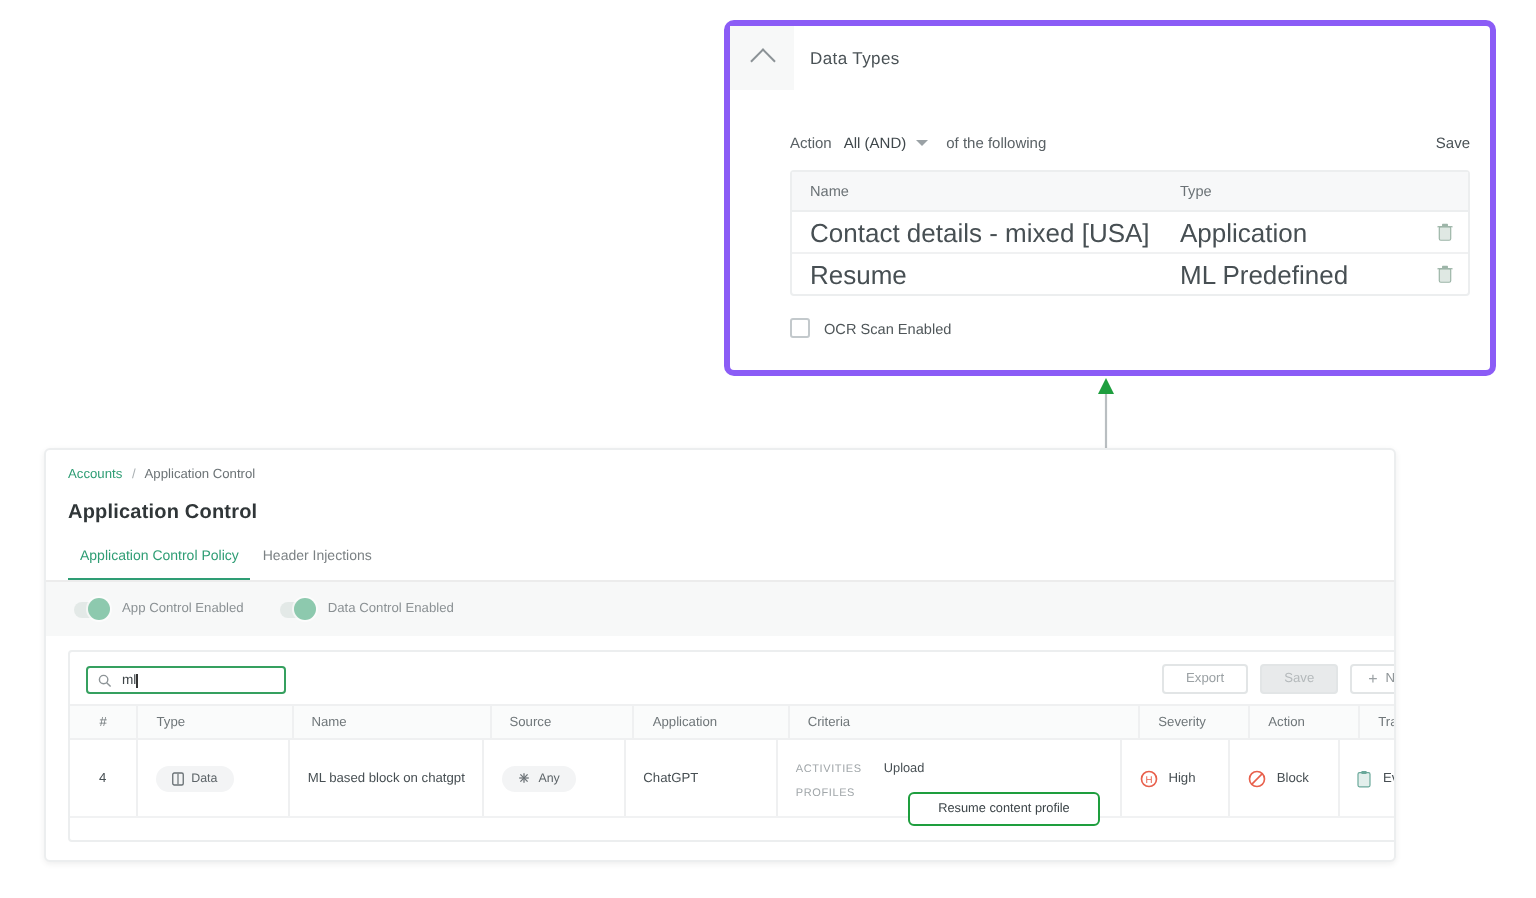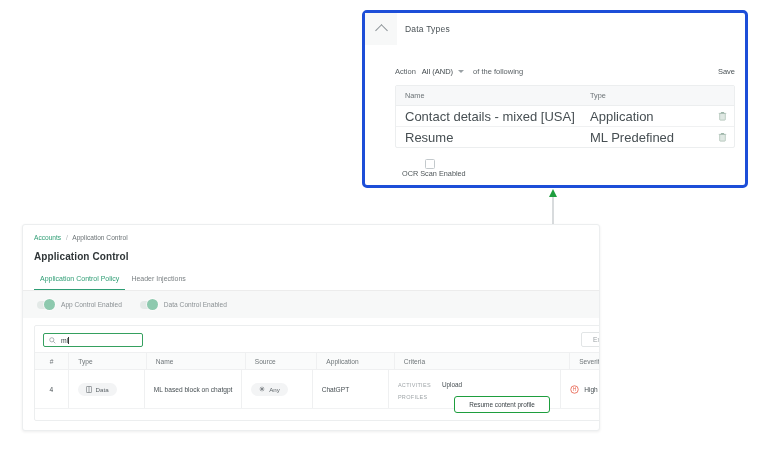--- a/index.html
+++ b/index.html
@@ -7,21 +7,21 @@
     width:768px;height:449px;position:relative;overflow:hidden;
     background:#ffffff;
     font-family:"Liberation Sans","DejaVu Sans",sans-serif;
     -webkit-font-smoothing:antialiased;
   }
   .abs{position:absolute;}
 
   
   #datatypes-panel{
     left:362px;top:10px;width:386px;height:178px;
-    border:3px solid #1d4ed8;border-radius:5px;
+    border:3px solid #8b5cf6;border-radius:5px;
     background:#ffffff;box-sizing:border-box;padding-left:28px;
   }
   #dt-header{
     position:absolute;left:0;top:0;width:100%;height:32px;
     display:flex;align-items:center;box-sizing:border-box;
   }
   #dt-chevron-cell{
     width:32px;height:32px;display:flex;align-items:center;justify-content:center;
     background:#f7f8f8;
   }
@@ -55,33 +55,33 @@
   .dt-row{display:flex;height:20px;border-bottom:1px solid #f0f1f2;align-items:center;}
   .dt-row:last-child{border-bottom:none;}
   .dt-c-name{width:186px;padding-left:9px;box-sizing:border-box;display:flex;align-items:center;}
   .dt-c-type{width:128px;padding-left:8px;box-sizing:border-box;display:flex;align-items:center;}
   .dt-c-act{flex:1;display:flex;align-items:center;justify-content:center;}
   .dt-th{font-size:7.3px;color:#6b7276;}
   .dt-td{font-size:13px;color:#474f53;}
   .trash{display:block;}
 
   #ocr-row{
-    position:absolute;left:30px;top:146px;display:flex;align-items:center;flex-direction:column;
+    position:absolute;left:30px;top:146px;display:flex;align-items:center;
   }
   .ckbox{
     width:8px;height:8px;border:1px solid #c3c9cc;border-radius:1.5px;background:#fff;
   }
   #ocr-label{font-size:7.3px;color:#4f5659;margin-left:7px;}
 
   
   #connector{left:0;top:0;width:768px;height:449px;pointer-events:none;}
 
   
   #app-panel{
-    left:22px;top:224px;width:578px;height:207px;
+    left:22px;top:224px;width:676px;height:207px;
     background:#ffffff;border:1px solid #eceeef;border-radius:3px;
     box-shadow:0 1px 3px rgba(0,0,0,.07);box-sizing:border-box;overflow:hidden;
   }
   #breadcrumb{position:absolute;left:11px;top:9px;font-size:6.6px;color:#6c7376;}
   .bc-link{color:#2e9d74;}
   .bc-sep{color:#aab0b3;margin:0 3px;}
   .bc-cur{color:#6c7376;}
   #page-title{position:absolute;left:11px;top:26px;font-size:10px;font-weight:bold;color:#303638;letter-spacing:.1px;}
 
   #tabs{position:absolute;left:11px;top:50px;display:flex;}

